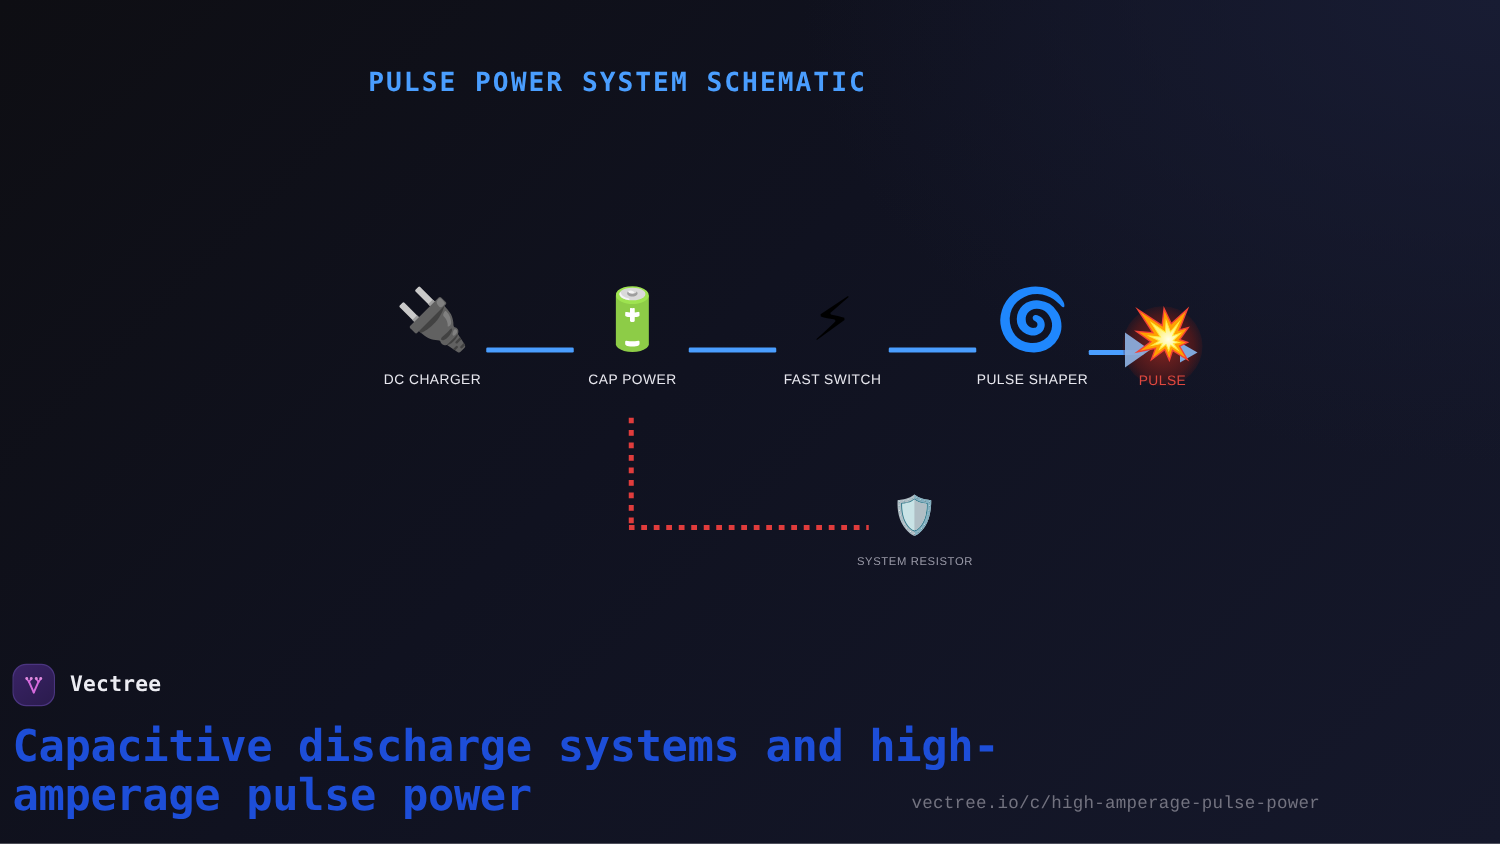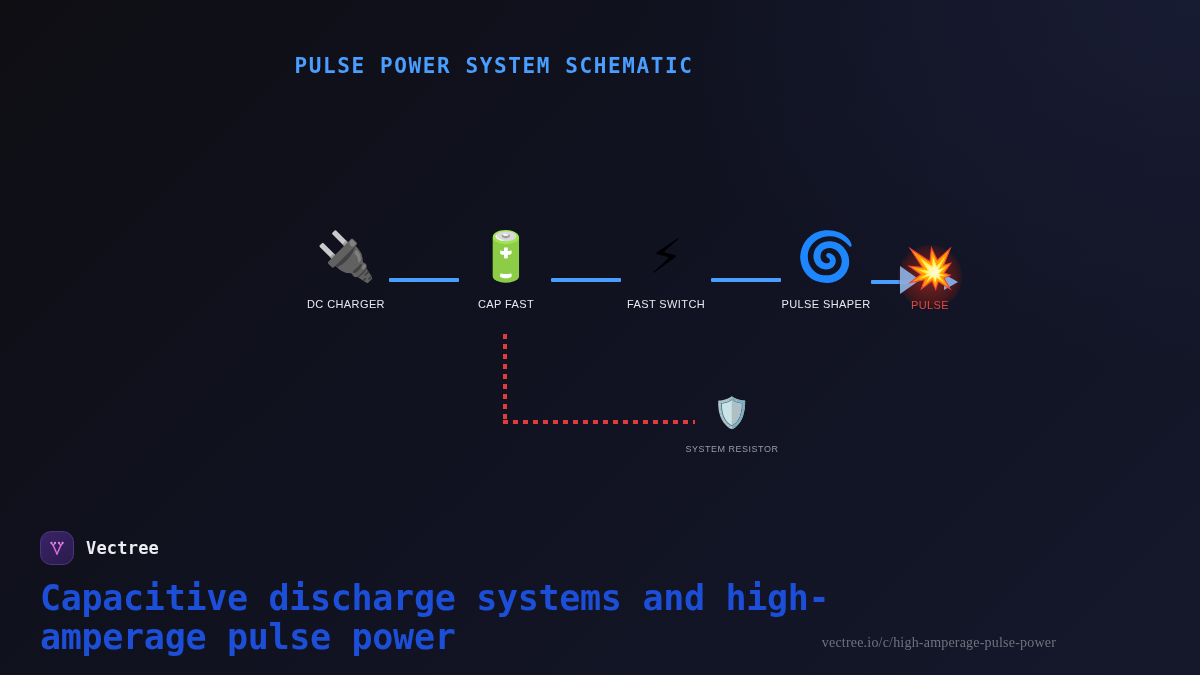--- a/index.html
+++ b/index.html
@@ -113,21 +113,21 @@
     background-image:linear-gradient(90deg, #e03c3c 50%, rgba(0,0,0,0) 0%);
     background-size:10px 4px;
     background-repeat:repeat-x;
   }
 
   .n-bleed { left:682px; top:398px; width:100px; }
   .n-bleed .glyph { font-size:30px; height:38px; }
   .n-bleed .label { font-size:9px; color:#9a9aa8; letter-spacing:0.5px; margin-top:8px; }
 
   
-  .footer { position:absolute; left:0; bottom:0; width:1080px; padding:0 24px 18px 40px; }
+  .footer { position:absolute; left:0; bottom:0; width:1080px; padding:0 24px 18px 10px; }
 
   .brand { display:flex; align-items:center; gap:12px; margin-bottom:14px; }
   .brand-logo {
     width:34px; height:34px;
     border-radius:11px;
     background:linear-gradient(145deg,#3a2366 0%,#2a1b4d 100%);
     border:1px solid #4b3580;
     display:flex; align-items:center; justify-content:center;
     flex:0 0 auto;
   }
@@ -145,21 +145,21 @@
     font-size:35px;
     line-height:1.12;
     color:#1d4ed8;
     letter-spacing:-0.3px;
     max-width:840px;
   }
 
   .url {
     position:absolute;
     right:24px; bottom:24px;
-    font-family:Liberation Serif, serif;
+    font-family:Liberation Mono, monospace;
     font-size:14px;
     color:#72727f;
     letter-spacing:0.2px;
   }
 </style>
 </head>
 <body>
 
 <div class="title">PULSE POWER SYSTEM SCHEMATIC</div>
 
@@ -177,21 +177,21 @@
   <div class="dot-v"></div>
   <div class="dot-h"></div>
 
   <div class="node n-charger">
     <span class="glyph">🔌</span>
     <span class="label">DC CHARGER</span>
   </div>
 
   <div class="node n-capbank">
     <span class="glyph">🔋</span>
-    <span class="label">CAP FAST</span>
+    <span class="label">CAP POWER</span>
   </div>
 
   <div class="node n-switch">
     <span class="glyph">⚡</span>
     <span class="label">FAST SWITCH</span>
   </div>
 
   <div class="node n-shaper">
     <span class="glyph">🌀</span>
     <span class="label">PULSE SHAPER</span>

